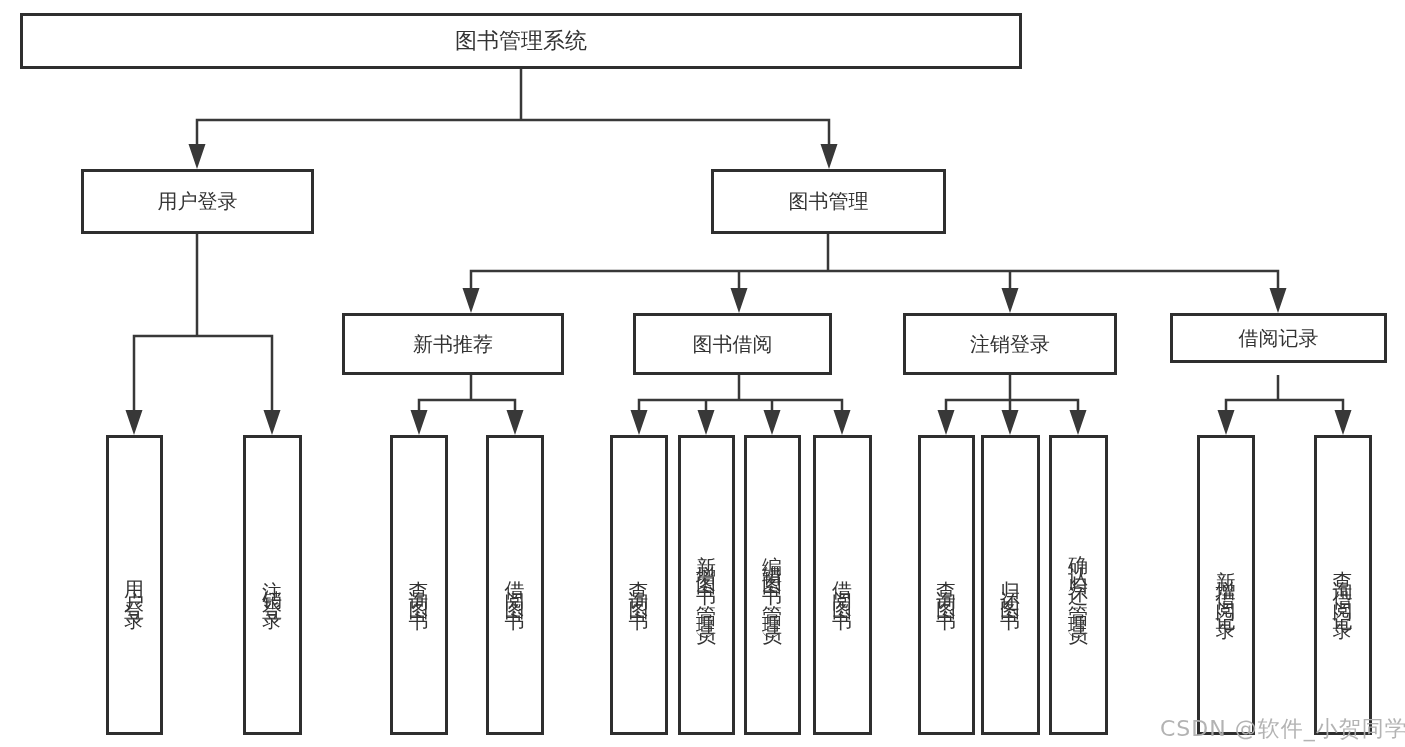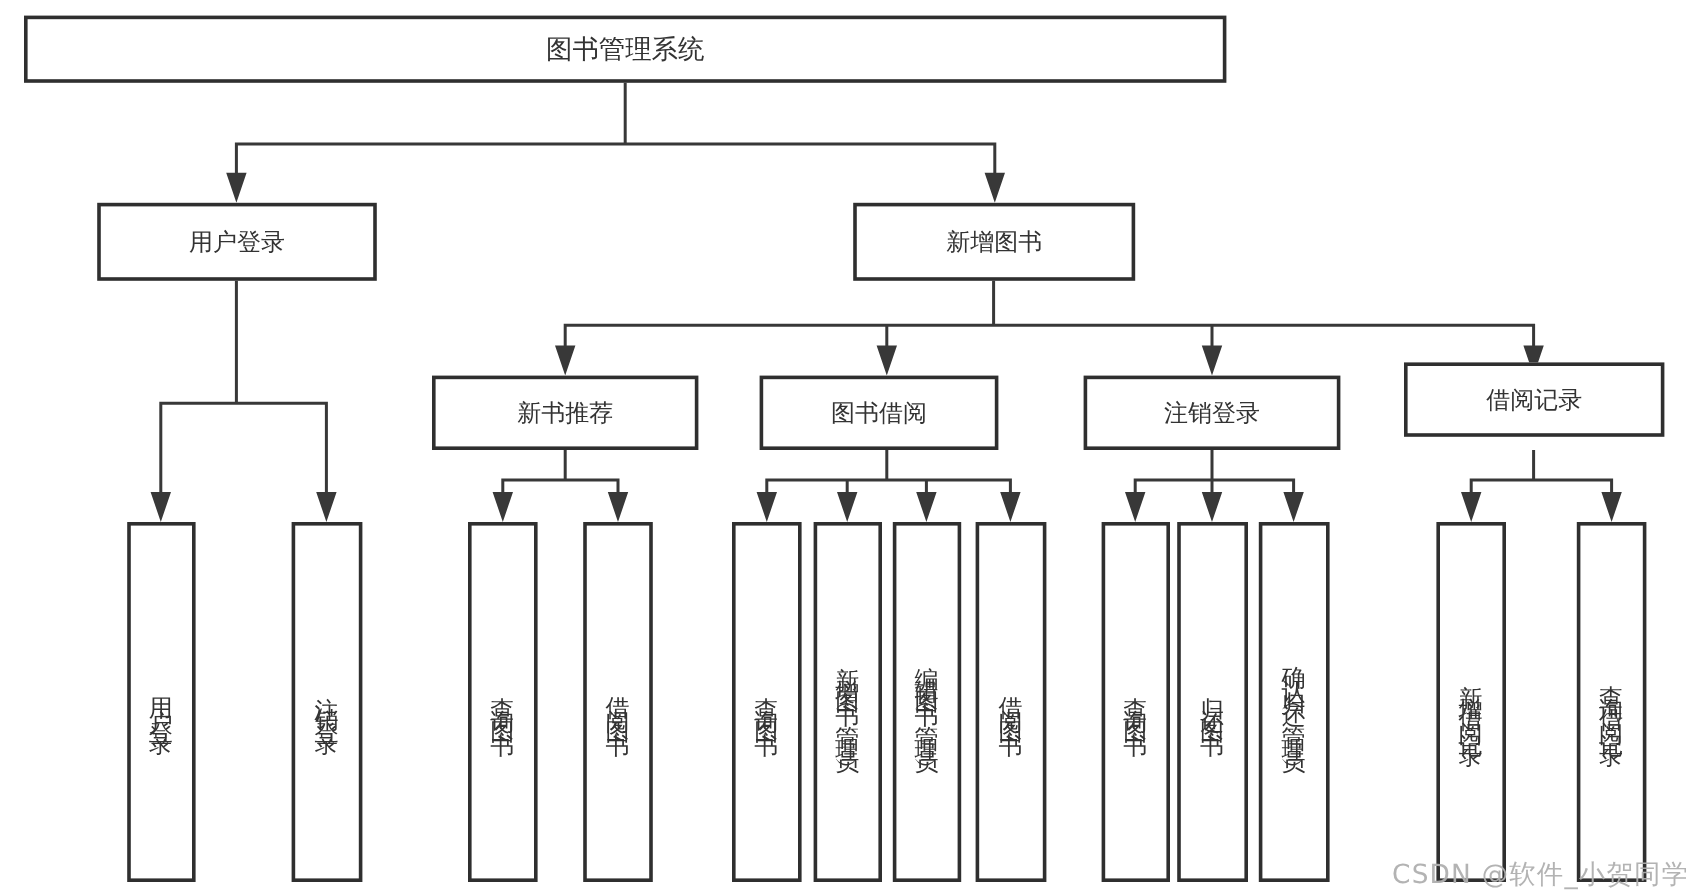--- a/index.html
+++ b/index.html
@@ -99,33 +99,33 @@
   </svg>
 
   <div class="box h root" style="left:20px;top:13px;width:1002px;height:56px">
     <span>图书管理系统</span>
   </div>
 
   <div class="box h" style="left:81px;top:169px;width:233px;height:65px">
     <span>用户登录</span>
   </div>
   <div class="box h" style="left:711px;top:169px;width:235px;height:65px">
-    <span>新增图书</span>
+    <span>图书管理</span>
   </div>
 
-  <div class="box h" style="left:360px;top:313px;width:222px;height:62px">
+  <div class="box h" style="left:342px;top:313px;width:222px;height:62px">
     <span>新书推荐</span>
   </div>
   <div class="box h" style="left:633px;top:313px;width:199px;height:62px">
     <span>图书借阅</span>
   </div>
   <div class="box h" style="left:903px;top:313px;width:214px;height:62px">
     <span>注销登录</span>
   </div>
-  <div class="box h" style="left:1170px;top:302px;width:217px;height:62px">
+  <div class="box h" style="left:1170px;top:313px;width:217px;height:50px">
     <span>借阅记录</span>
   </div>
 
   <div class="box" style="left:106px;top:435px;width:57px;height:300px">
     <span class="vt">用户登录</span>
   </div>
   <div class="box" style="left:243px;top:435px;width:59px;height:300px">
     <span class="vt">注销登录</span>
   </div>
 

